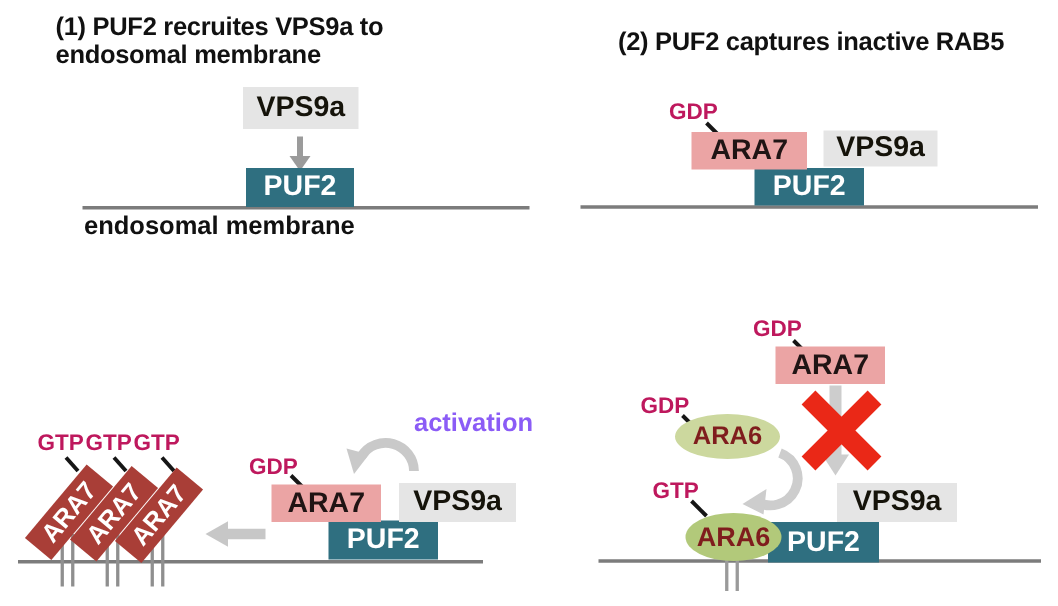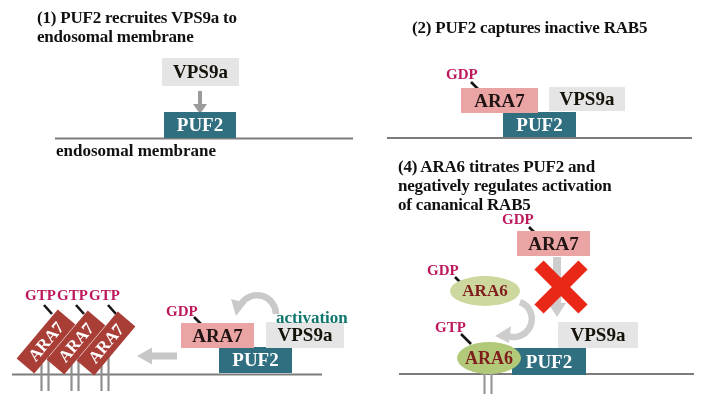--- a/index.html
+++ b/index.html
@@ -1,18 +1,18 @@
 <!DOCTYPE html>
 <html><head>
 <meta charset="utf-8">
 <style>
   html,body{margin:0;padding:0;background:#ffffff;}
   #stage{
     position:relative;width:705px;height:404px;background:#ffffff;overflow:hidden;
-    font-family:Liberation Serif, serif;color:#141414;
+    font-family:Liberation Sans, sans-serif;color:#141414;
   }
   #overlay{position:absolute;left:0;top:0;width:705px;height:404px;}
   .title{
     position:absolute;font-size:17px;line-height:19px;font-weight:bold;
     white-space:pre-line;letter-spacing:-0.2px;color:#111;
   }
   .small-lbl{position:absolute;font-size:15px;font-weight:bold;color:#be185d;white-space:nowrap;}
   .box{
     position:absolute;display:flex;align-items:center;justify-content:center;
     font-weight:bold;font-size:19px;white-space:nowrap;
@@ -22,21 +22,21 @@
   .box.pink{background:#eba4a4;color:#201414;}
   .box.brick{background:#a93e37;color:#ffffff;font-size:17px;}
   .tilt{transform:rotate(-50deg);}
   .ellipse{
     position:absolute;display:flex;align-items:center;justify-content:center;
     border-radius:50%;font-weight:bold;color:#7f1d1d;
   }
   .ellipse.light{background:#ccd89e;font-size:17px;}
   .ellipse.mid{background:#b2c97a;font-size:18px;}
   .membrane-label{position:absolute;font-size:17px;font-weight:bold;color:#111;white-space:nowrap;}
-  .activation{position:absolute;font-size:17px;font-weight:bold;color:#0f766e;white-space:nowrap;margin-top:36px;}
+  .activation{position:absolute;font-size:17px;font-weight:bold;color:#8b5cf6;white-space:nowrap;}
 </style>
 </head>
 <body>
 
 <div id="stage">
 
   <svg id="overlay" viewBox="0 0 705 404">
 
     <line x1="55" y1="138.5" x2="353" y2="138.5" stroke="#7c7c7c" stroke-width="2.2"></line>
     <line x1="200" y1="91" x2="200" y2="105" stroke="#9b9b9b" stroke-width="4"></line>
@@ -124,23 +124,20 @@
     <span>PUF2</span>
   </div>
   <div class="box pink" style="left:181px;top:323px;width:73px;height:25px;">
     <span>ARA7</span>
   </div>
   <div class="box olive" style="left:266px;top:322px;width:78px;height:26px;">
     <span>VPS9a</span>
   </div>
   <div class="activation" style="left:276px;top:272px;">activation</div>
 
-  <div class="title" style="left:398px;top:157px;">(4) ARA6 titrates PUF2 and
-negatively regulates activation
-of cananical RAB5</div>
   <div class="small-lbl" style="left:502px;top:211px;">GDP</div>
   <div class="box pink" style="left:517px;top:231px;width:73px;height:25px;">
     <span>ARA7</span>
   </div>
 
   <div class="small-lbl" style="left:427px;top:262px;">GDP</div>
   <div class="ellipse light" style="left:450px;top:276px;width:70px;height:30px;">
     <span>ARA6</span>
   </div>
 

